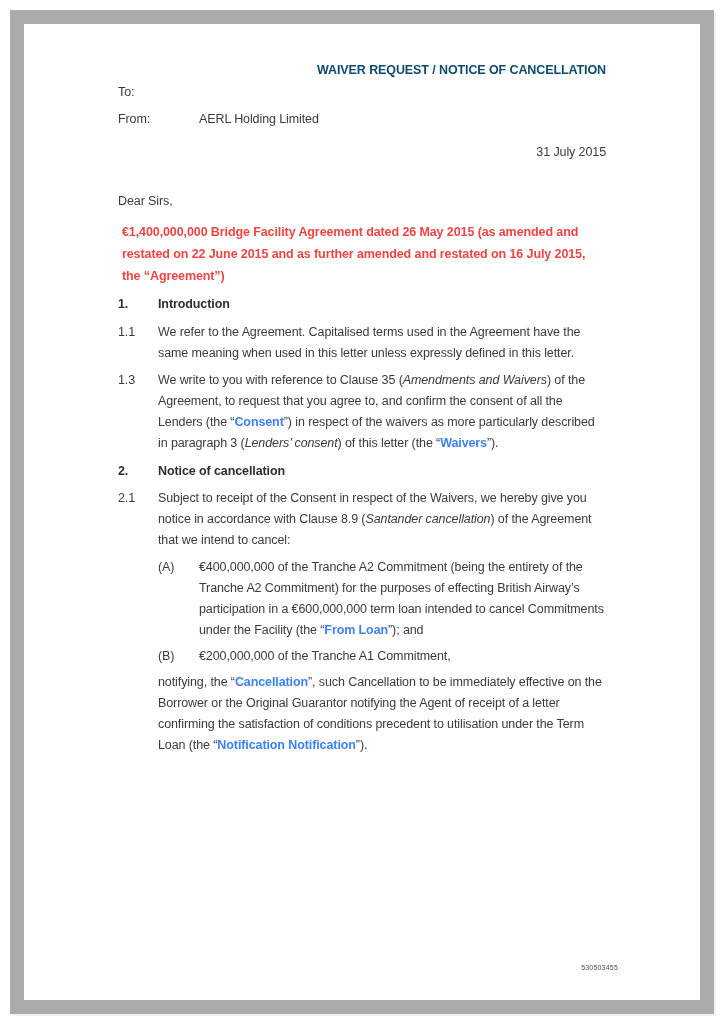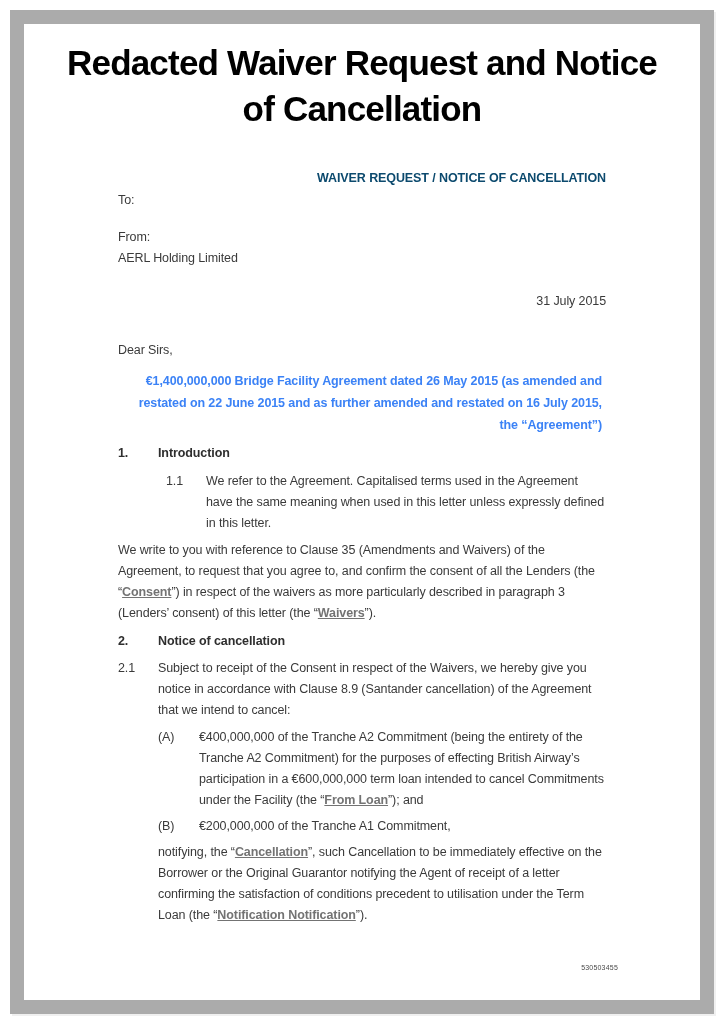--- a/index.html
+++ b/index.html
@@ -42,65 +42,61 @@
     font-size: 12.5px;
     line-height: 21px;
     letter-spacing: -0.1px;
     color: #3a3a3a;
   }
   .letter-heading {
     text-align: right;
     font-weight: bold;
     color: #0c4a6e;
   }
-  .addr-row { display: flex; flex-direction: column; }
+  .addr-row { display: flex; }
   .addr-row.to { margin-top: 1px; }
-  .addr-row.from { margin-top: 16px; }
+  .addr-row.from { margin-top: 6px; }
   .addr-label { width: 81px; flex-shrink: 0; }
-  .date-line { margin-top: 22px; text-align: right; }
+  .date-line { margin-top: 12px; text-align: right; }
   .salutation { margin-top: 28px; }
   .subject {
     margin-top: 9px;
-    text-align: right;
+    text-align: left;
     font-weight: bold;
     line-height: 22px;
-    color: #3b82f6;
+    color: #ef4444;
     padding: 0 4px;
   }
   .num-para { display: flex; }
   .num-col { width: 40px; flex-shrink: 0; }
   .p-text { flex: 1; }
   .section-head { font-weight: bold; color: #2e2e2e; margin-top: 7px; }
-  .mt7 { margin-top: 7px; margin-left: 48px; }
+  .mt7 { margin-top: 7px; }
   .mt6 { margin-top: 6px; }
   .mt5 { margin-top: 5px; }
   .sub-item { margin-left: 40px; }
   .sub-item .num-col { width: 41px; }
   .closing { margin-left: 40px; margin-top: 5px; }
-  .b { font-weight: bold; color: #737373; text-decoration: underline; }
-  .i { }
+  .b { font-weight: bold; color: #3b82f6; }
+  .i { font-style: italic; }
   .doc-number {
     position: absolute;
     top: 964px;
     right: 106px;
     font-size: 7px;
     letter-spacing: 0.2px;
     color: #4a4a4a;
   }
 </style>
 </head>
 <body>
 
 <div class="frame">
   <div class="inner">
 
-    <div class="doc-title">
-      <div class="line">Redacted Waiver Request and Notice</div>
-      <div class="line">of Cancellation</div>
-    </div>
 
     <div class="letter">
 
       <div class="letter-heading">WAIVER REQUEST / NOTICE OF CANCELLATION</div>
 
       <div class="addr-row to">
         <div class="addr-label">To:</div>
       </div>
 
       <div class="addr-row from">
@@ -119,20 +115,21 @@
         <div class="p-text">Introduction</div>
       </div>
 
       <div class="num-para mt7">
         <div class="num-col">1.1</div>
         <div class="p-text">We refer to the Agreement. Capitalised terms used in the Agreement have the same meaning when used in this letter unless expressly defined in this letter.</div>
       </div>
 
 
       <div class="num-para mt6">
+        <div class="num-col">1.3</div>
         <div class="p-text"><span>We write to you with reference to Clause 35 (</span><span class="i">Amendments and Waivers</span><span>) of the Agreement, to request that you agree to, and confirm the consent of all the Lenders (the “</span><span class="b">Consent</span><span>”) in respect of the waivers as more particularly described in paragraph 3 (</span><span class="i">Lenders’ consent</span><span>) of this letter (the “</span><span class="b">Waivers</span><span>”).</span></div>
       </div>
 
       <div class="num-para section-head">
         <div class="num-col">2.</div>
         <div class="p-text">Notice of cancellation</div>
       </div>
 
       <div class="num-para mt6">
         <div class="num-col">2.1</div>

